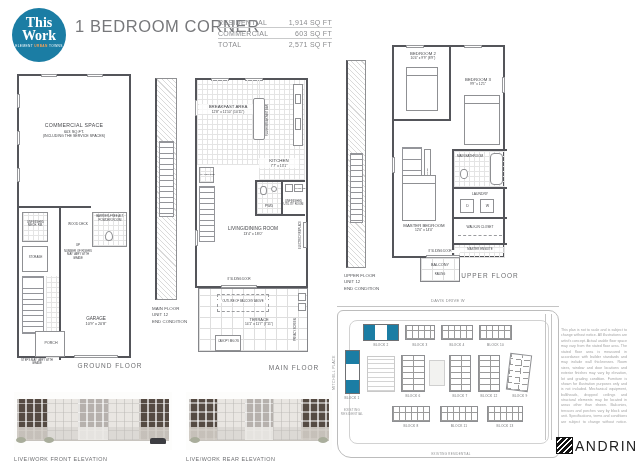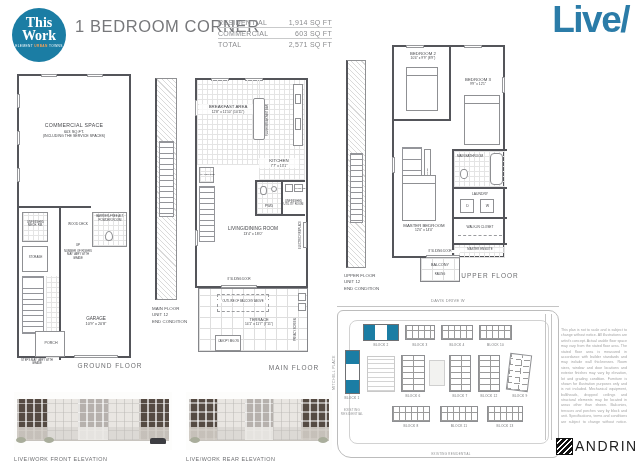--- a/index.html
+++ b/index.html
@@ -71,21 +71,20 @@
     <span>COMMERCIAL</span>
     <span>603 SQ FT</span>
   </div>
   <div style="display:flex;justify-content:space-between;padding:1.5px 0;">
     <span>TOTAL</span>
     <span>2,571 SQ FT</span>
   </div>
 </div>
 
 <div class="abs" style="right:10px;top:2px;text-align:right;color:#2b7ca8;font-weight:bold;font-size:37px;line-height:0.95;letter-spacing:-1.5px;">
-  <div>Live/</div>
 </div>
 
 <div class="plan" style="left:17px;top:74px;width:114px;height:284px;">
 
   <div class="win" style="left:-2px;top:18px;width:3px;height:14px;"></div>
   <div class="win" style="left:-2px;top:55px;width:3px;height:14px;"></div>
   <div class="win" style="left:-2px;top:92px;width:3px;height:14px;"></div>
   <div class="win" style="left:22px;top:-2px;width:16px;height:3px;"></div>
   <div class="win" style="left:68px;top:-2px;width:16px;height:3px;"></div>
 
@@ -351,17 +350,17 @@
   <div class="cluster" style="left:154px;top:110px;width:36px;height:16px;"></div>
   <div class="blklbl" style="left:152px;top:128px;width:40px;">BLOCK 13</div>
 
   <div class="sitetext" style="left:6px;top:112px;width:26px;font-size:2.9px;text-align:center;">EXISTING RESIDENTIAL</div>
   <div class="sitetext" style="left:88px;top:156px;width:60px;font-size:2.9px;text-align:center;">EXISTING RESIDENTIAL</div>
   <div class="roadline" style="left:212px;top:18px;width:0.9px;height:126px;"></div>
   <div class="roadline" style="left:218px;top:18px;width:0.9px;height:126px;"></div>
 
   <div class="abs" style="left:228px;top:32px;width:66px;height:96px;font-size:3.6px;line-height:1.5;color:#a3a3a3;text-align:justify;overflow:hidden;">This plan is not to scale and is subject to change without notice. All illustrations are artist's concept. Actual usable floor space may vary from the stated floor area. The stated floor area is measured in accordance with builder standards and may include wall thicknesses. Room sizes, window and door locations and exterior finishes may vary by elevation, lot and grading condition. Furniture is shown for illustration purposes only and is not included. Mechanical equipment, bulkheads, dropped ceilings and structural elements may be located in areas other than shown. Balconies, terraces and porches vary by block and unit. Specifications, terms and conditions are subject to change without notice. Please see a sales representative for full details. E. &amp; O. E.</div>
 
-  <div class="abs" style="left:224px;top:142px;display:flex;align-items:flex-end;gap:3px;">
+  <div class="abs" style="left:224px;top:142px;display:flex;align-items:flex-start;gap:3px;">
     <div style="width:15px;height:15px;background:repeating-linear-gradient(135deg,#111 0 2.5px,#ffffff 2.5px 4px);outline:1px solid #111;"></div>
     <div style="font-size:14px;letter-spacing:1.5px;color:#1f1f1f;font-weight:500;">ANDRIN</div>
   </div>
 </div>
 
 </body></html>

